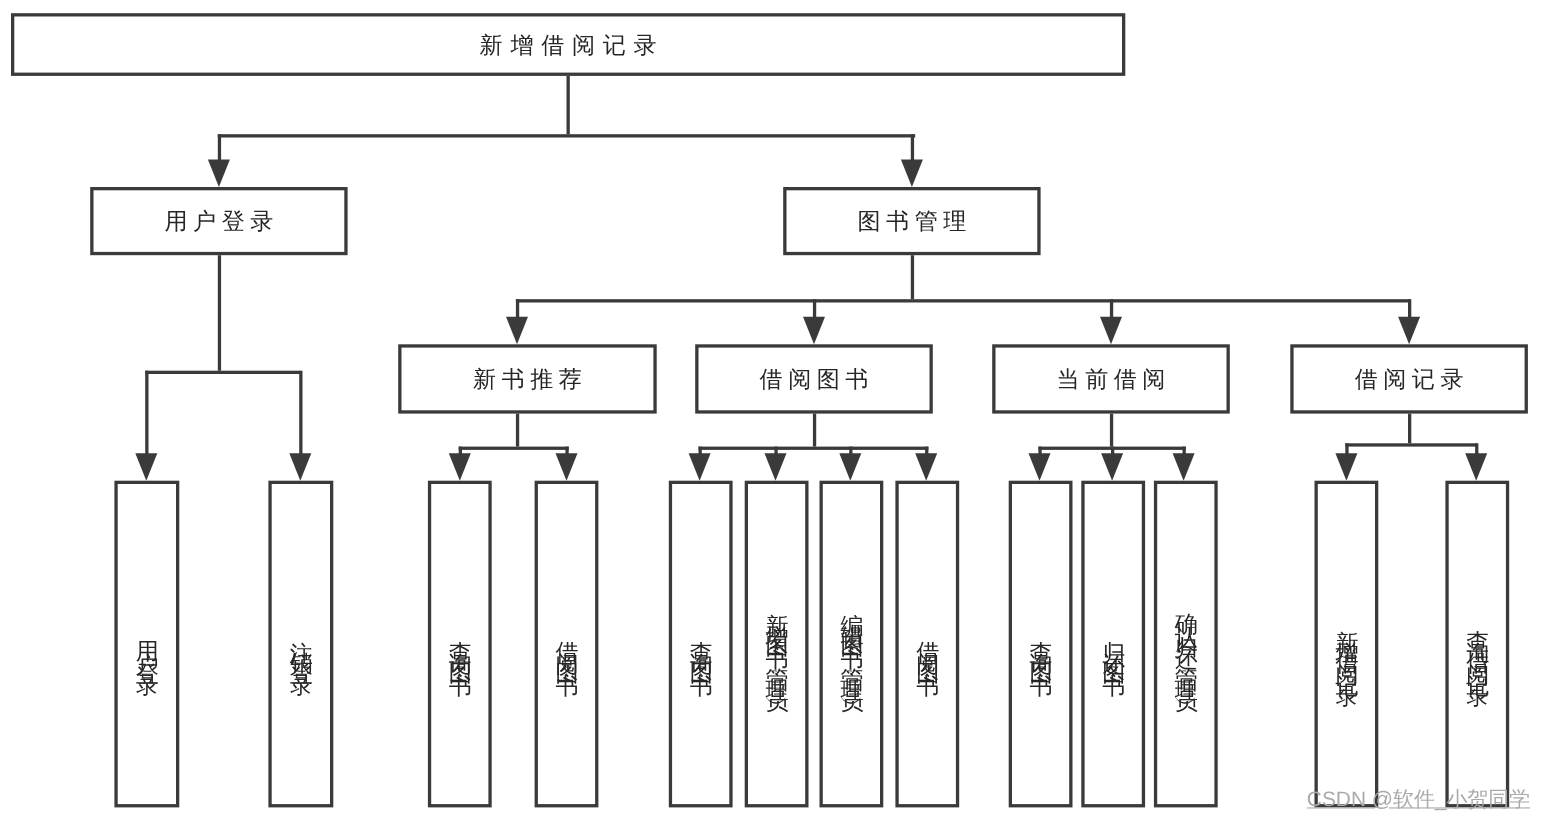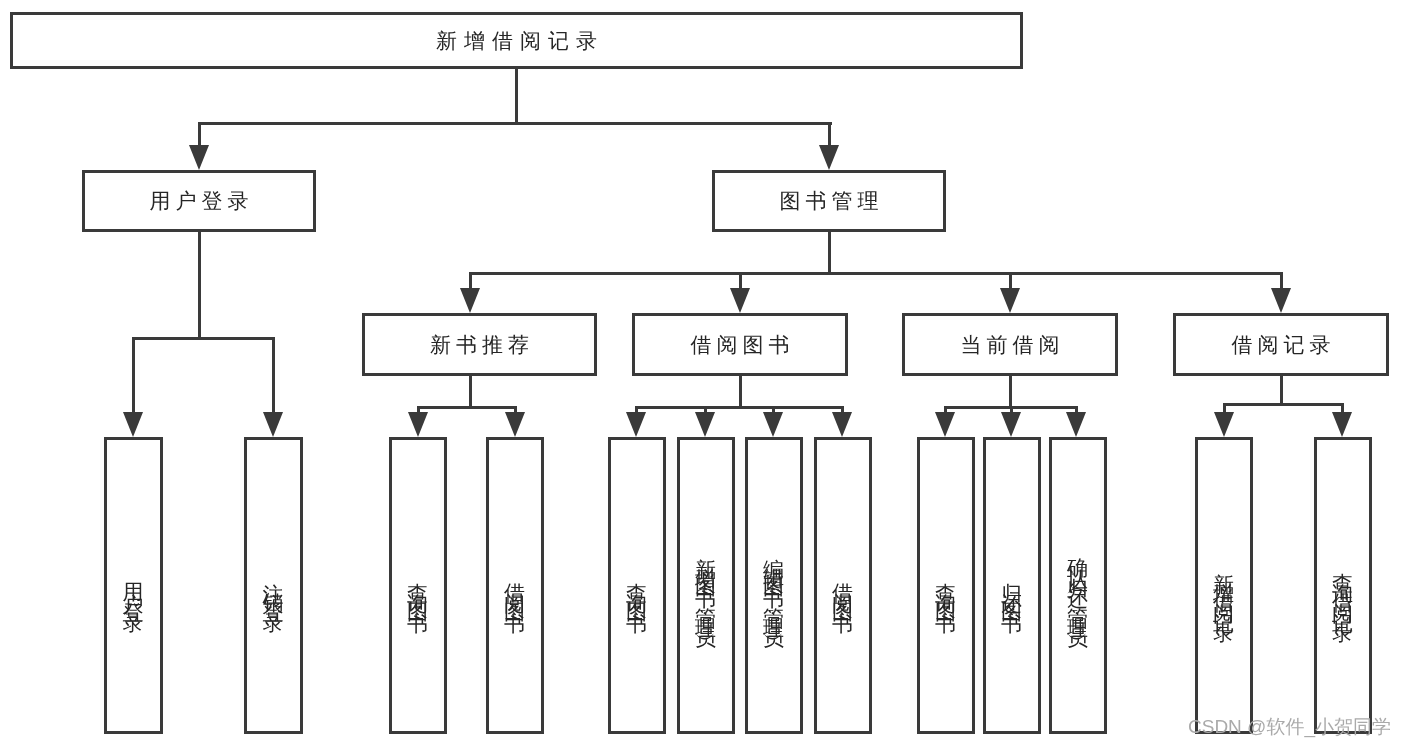--- a/index.html
+++ b/index.html
@@ -56,20 +56,21 @@
     border-left:10px solid transparent;
     border-right:10px solid transparent;
     border-top:25px solid var(--line);
   }
   .watermark{
     position:absolute;
     left:1188px;top:714px;
     font-size:19px;
     color:var(--wm);
     white-space:nowrap;
+    text-decoration:underline;
   }
 </style>
 </head>
 <body>
 
 <div id="stage">
 
   <div class="node node-root" style="left:10px;top:12px;width:1013px;height:57px;">
     <span>新增借阅记录</span>
   </div>

